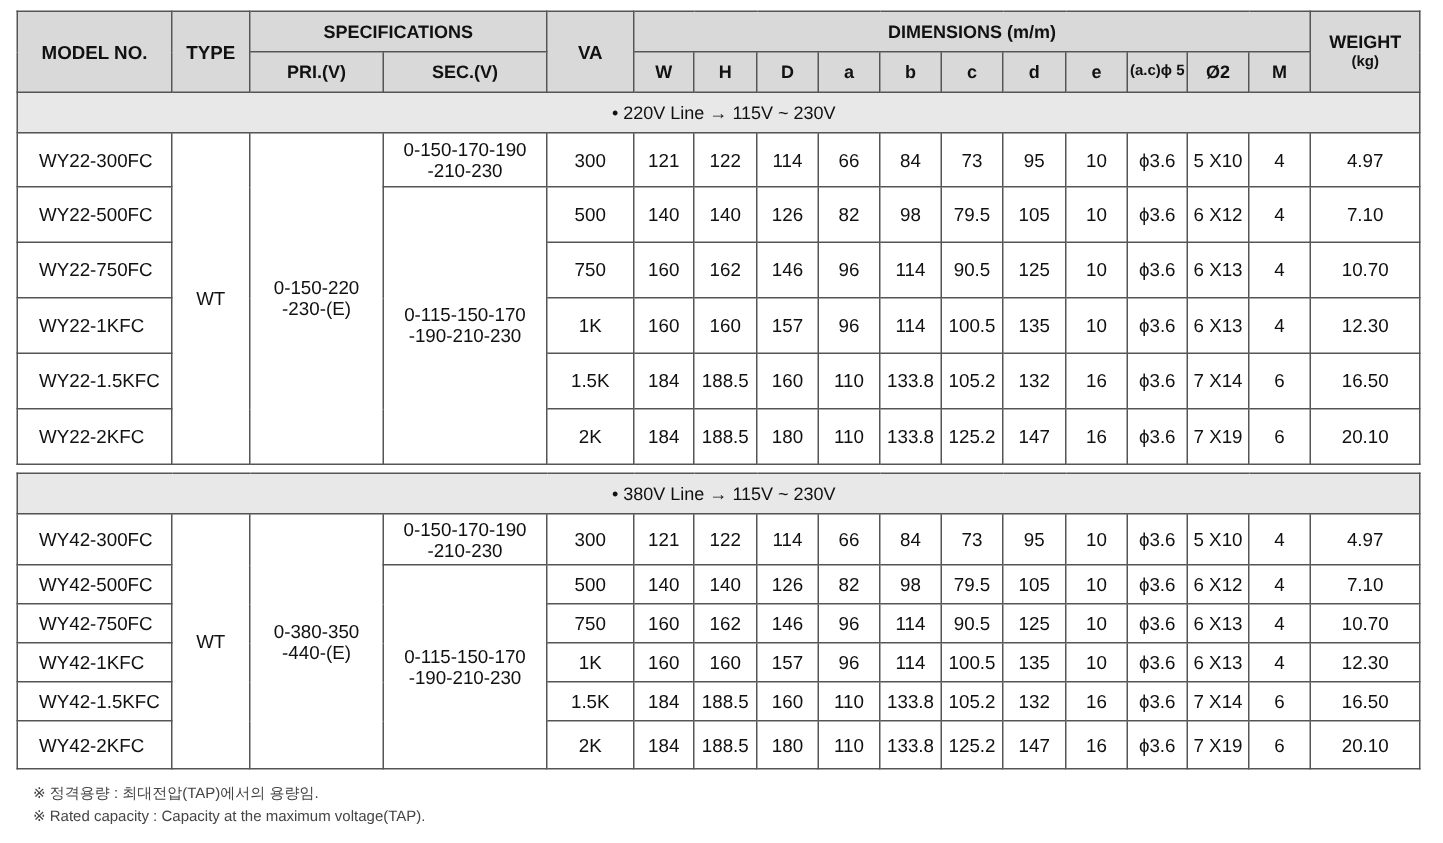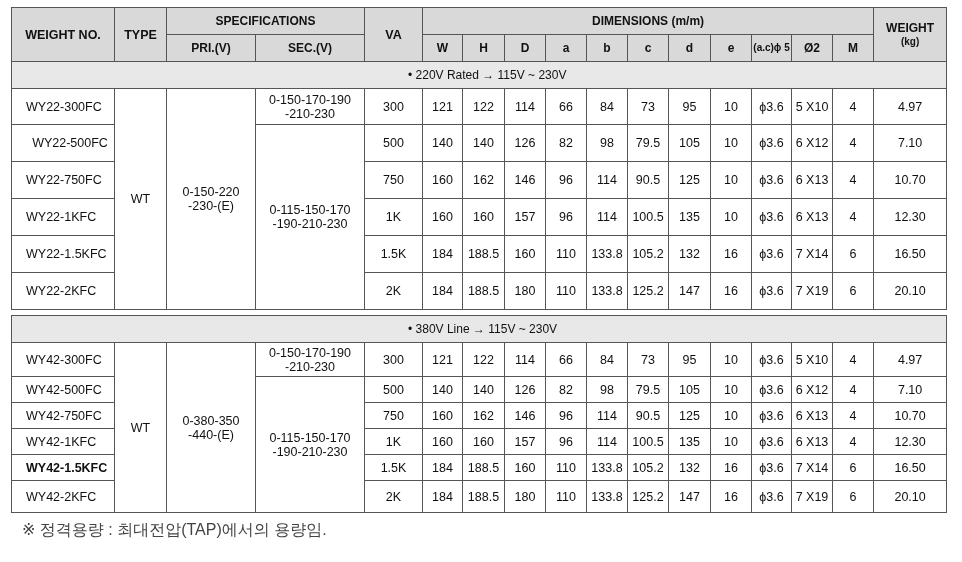--- a/index.html
+++ b/index.html
@@ -8,21 +8,21 @@
   table { border-collapse:collapse; position:absolute; left:11px; table-layout:fixed; width:936px; }
   td, th { border:1px solid #555; text-align:center; vertical-align:middle; padding:0;
            font-size:12.5px; font-weight:normal; line-height:14px; }
   th { background:#d9d9d9; font-weight:bold; font-size:12px; }
   .hdr-big { font-size:12.5px; }
   .section td { background:#e8e8e8; font-size:12px; text-align:left; padding-left:396px; height:26px; }
   .model { text-align:left; padding-left:14px; }
   .small { font-size:10px; }
   #t1 { top:7px; }
   #t2 { top:315px;padding-left:11px; }
-  .notes { position:absolute; left:22px; top:522px; font-size:16px; color:#444; line-height:15px; }
+  .notes { position:absolute; left:22px; top:522px; font-size:10px; color:#444; line-height:15px; }
 </style>
 </head>
 <body>
 
 <table id="t1">
   <colgroup>
     <col style="width:103px">
       <col style="width:52px">
       <col style="width:89px">
       <col style="width:109px">
@@ -35,21 +35,21 @@
     <col style="width:41px">
       <col style="width:42px">
       <col style="width:41px">
       <col style="width:40px">
       <col style="width:41px">
     <col style="width:41px">
       <col style="width:73px">
   </colgroup>
   <thead>
     <tr style="height:27px">
-      <th rowspan="2" class="hdr-big">WEIGHT NO.</th>
+      <th rowspan="2" class="hdr-big">MODEL NO.</th>
       <th rowspan="2" class="hdr-big">TYPE</th>
       <th colspan="2">SPECIFICATIONS</th>
       <th rowspan="2" class="hdr-big">VA</th>
       <th colspan="11">DIMENSIONS (m/m)</th>
       <th rowspan="2">
         <div>WEIGHT</div>
         <div class="small">(kg)</div>
       </th>
     </tr>
     <tr style="height:27px" id="dimrow1">
@@ -63,21 +63,21 @@
         <th>c</th>
         <th>d</th>
         <th>e</th>
         <th class="small">(a.c)ϕ 5</th>
         <th>Ø2</th>
         <th>M</th>
       </tr>
   </thead>
   <tbody id="body1">
       <tr class="section">
-        <td colspan="17">•  220V Rated → 115V ~ 230V</td>
+        <td colspan="17">•  220V Line → 115V ~ 230V</td>
       </tr>
       <tr style="height: 36px;">
         <td class="model" style="white-space: pre-line;">WY22-300FC</td>
         <td rowspan="6" style="white-space: pre-line;">WT</td>
         <td rowspan="6" style="white-space: pre-line;">0-150-220
 -230-(E)</td>
         <td style="white-space: pre-line;">0-150-170-190
 -210-230</td>
         <td style="white-space: pre-line;">300</td>
         <td style="white-space: pre-line;">121</td>
@@ -87,21 +87,21 @@
         <td style="white-space: pre-line;">84</td>
         <td style="white-space: pre-line;">73</td>
         <td style="white-space: pre-line;">95</td>
         <td style="white-space: pre-line;">10</td>
         <td style="white-space: pre-line;">ϕ3.6</td>
         <td style="white-space: pre-line;">5 X10</td>
         <td style="white-space: pre-line;">4</td>
         <td style="white-space: pre-line;">4.97</td>
       </tr>
       <tr style="height: 37px;">
-        <td class="model" style="white-space: pre-line; text-align: center;">WY22-500FC</td>
+        <td class="model" style="white-space: pre-line;">WY22-500FC</td>
         <td rowspan="5" style="white-space: pre-line;">0-115-150-170
 -190-210-230</td>
         <td style="white-space: pre-line;">500</td>
         <td style="white-space: pre-line;">140</td>
         <td style="white-space: pre-line;">140</td>
         <td style="white-space: pre-line;">126</td>
         <td style="white-space: pre-line;">82</td>
         <td style="white-space: pre-line;">98</td>
         <td style="white-space: pre-line;">79.5</td>
         <td style="white-space: pre-line;">105</td>
@@ -267,21 +267,21 @@
         <td style="white-space: pre-line;">114</td>
         <td style="white-space: pre-line;">100.5</td>
         <td style="white-space: pre-line;">135</td>
         <td style="white-space: pre-line;">10</td>
         <td style="white-space: pre-line;">ϕ3.6</td>
         <td style="white-space: pre-line;">6 X13</td>
         <td style="white-space: pre-line;">4</td>
         <td style="white-space: pre-line;">12.30</td>
       </tr>
       <tr style="height: 26px;">
-        <td class="model" style="white-space: pre-line; font-weight: bold;">WY42-1.5KFC</td>
+        <td class="model" style="white-space: pre-line;">WY42-1.5KFC</td>
         <td style="white-space: pre-line;">1.5K</td>
         <td style="white-space: pre-line;">184</td>
         <td style="white-space: pre-line;">188.5</td>
         <td style="white-space: pre-line;">160</td>
         <td style="white-space: pre-line;">110</td>
         <td style="white-space: pre-line;">133.8</td>
         <td style="white-space: pre-line;">105.2</td>
         <td style="white-space: pre-line;">132</td>
         <td style="white-space: pre-line;">16</td>
         <td style="white-space: pre-line;">ϕ3.6</td>
@@ -303,13 +303,14 @@
         <td style="white-space: pre-line;">ϕ3.6</td>
         <td style="white-space: pre-line;">7 X19</td>
         <td style="white-space: pre-line;">6</td>
         <td style="white-space: pre-line;">20.10</td>
       </tr>
     </tbody>
 </table>
 
 <div class="notes">
   <div>※  정격용량 : 최대전압(TAP)에서의 용량임.</div>
+  <div>※  Rated capacity : Capacity at the maximum voltage(TAP).</div>
 </div>
 
 </body></html>

